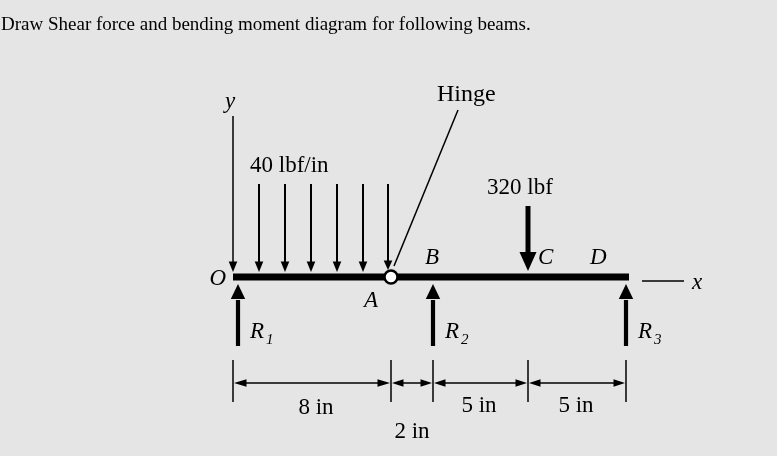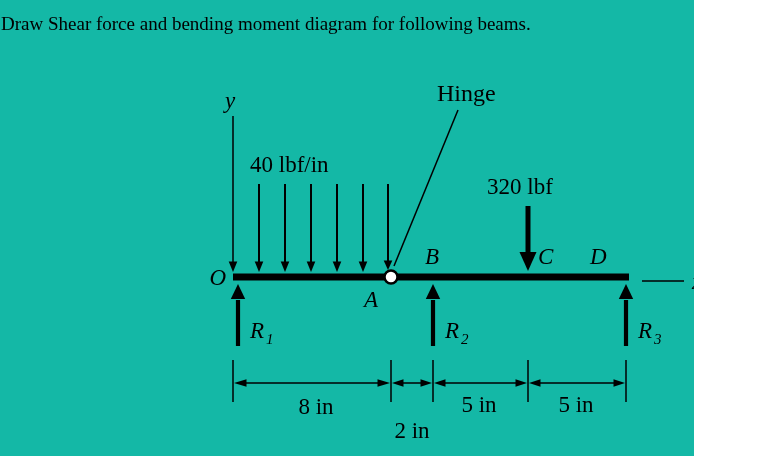--- a/index.html
+++ b/index.html
@@ -2,23 +2,23 @@
 <html><head>
 <meta charset="utf-8">
 <style>
   html, body {
     margin: 0;
     padding: 0;
     background: #ffffff;
   }
   .page {
     position: relative;
-    width: 694px;
+    width: 777px;
     height: 456px;
-    background: #14b8a6;
+    background: #e5e5e5;
     overflow: hidden;
     font-family: "Liberation Serif", "DejaVu Serif", serif;
     text-align: center;
   }
   .title {
     position: absolute;
     left: 1px;
     top: 13px;
     font-size: 19px;
     color: #000000;

